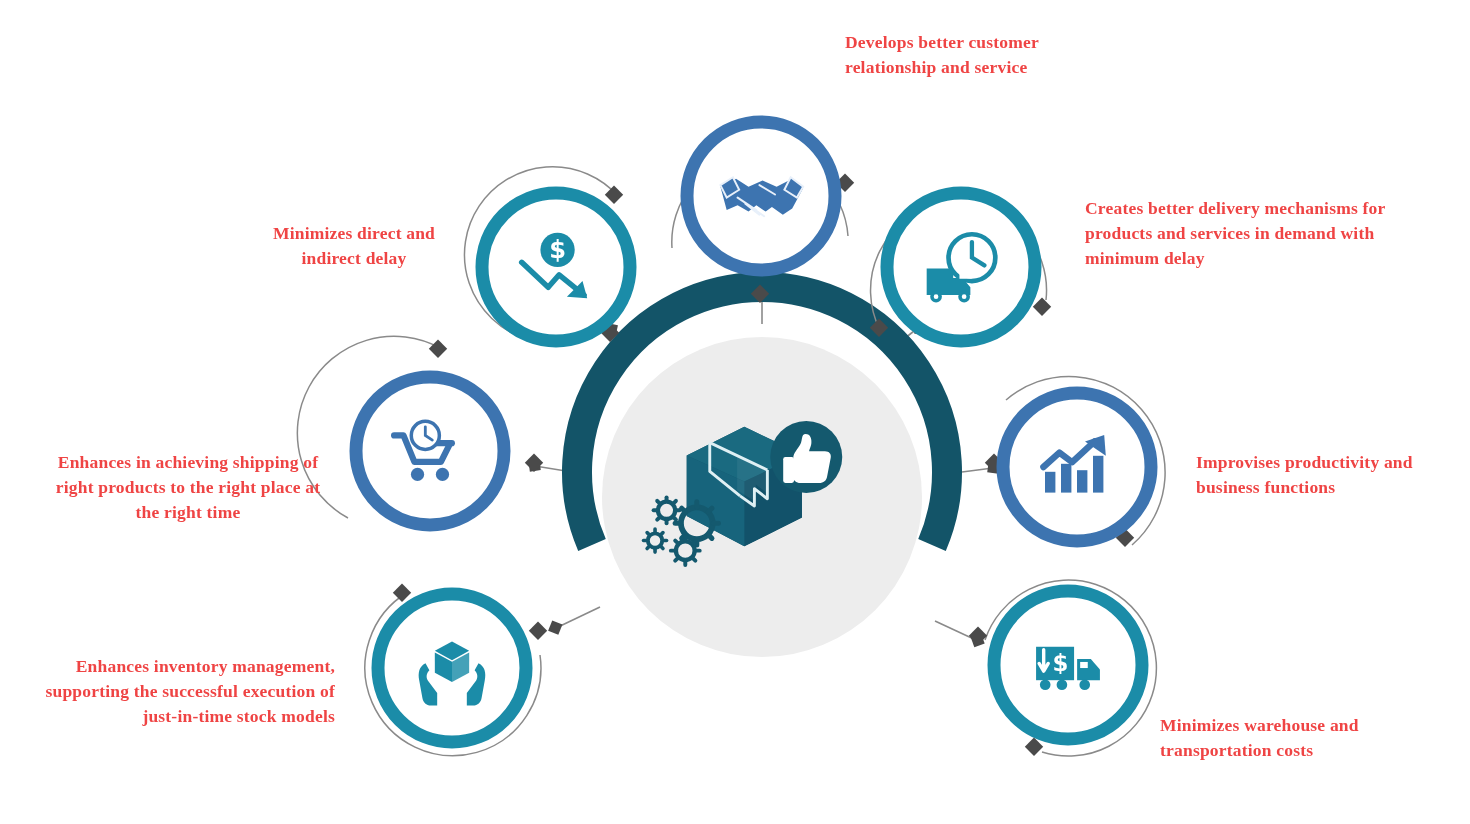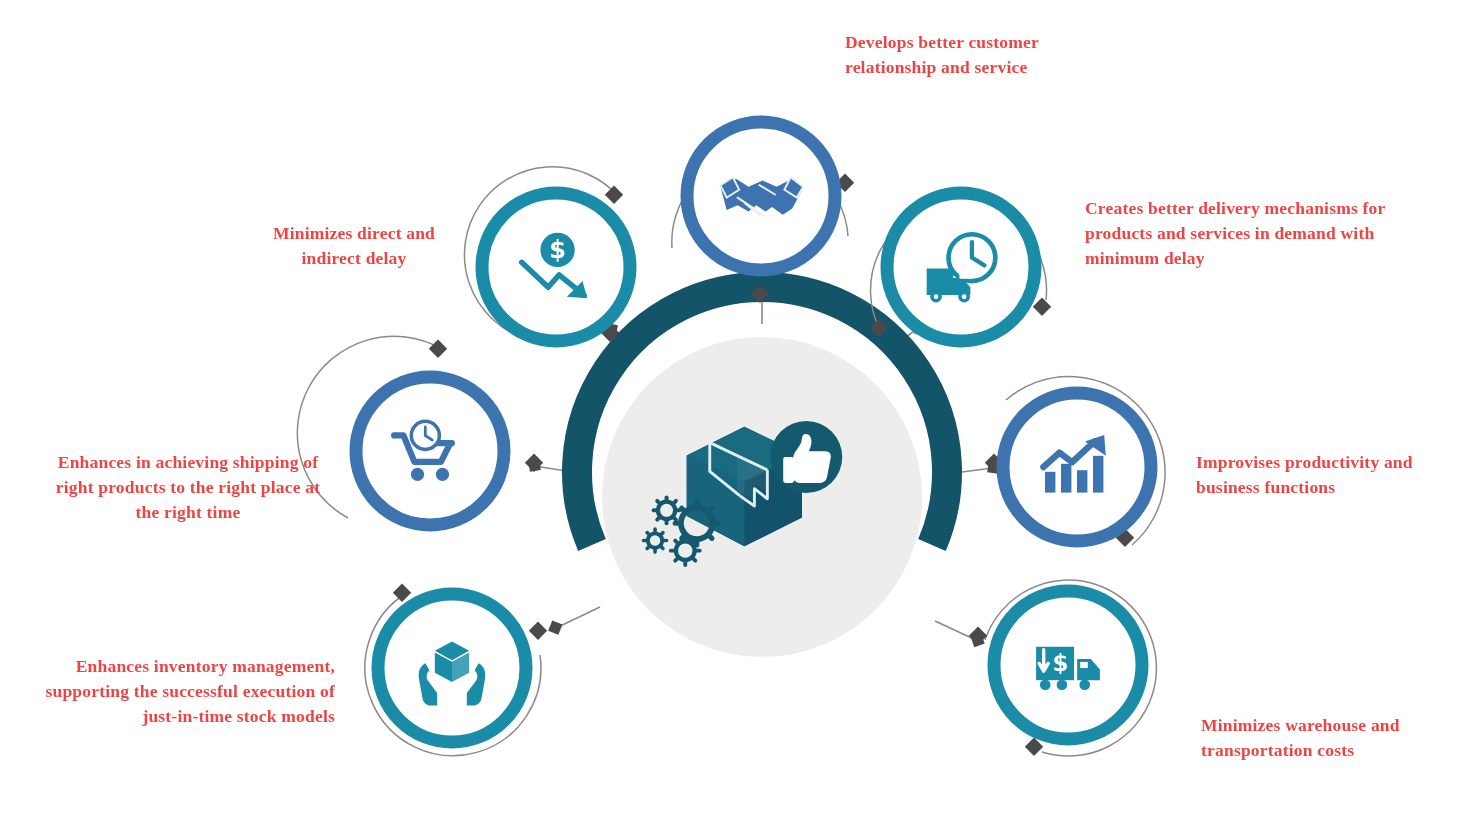--- a/index.html
+++ b/index.html
@@ -7,21 +7,21 @@
   #stage{position:relative;width:1470px;height:824px;background:#fff;}
   #diagram{position:absolute;left:0;top:0;width:1470px;height:824px;}
   .lbl{position:absolute;font-family:"Liberation Serif",serif;font-weight:bold;color:#ef4444;
        font-size:17.5px;line-height:1.42;letter-spacing:.2px;}
   .lbl.r{text-align:right;}
   .lbl.l{text-align:left;}
   .lbl.c{text-align:center;}
   #lbl-develops{left:845px;top:30px;width:250px;}
   #lbl-creates{left:1085px;top:196px;width:320px;}
   #lbl-improvises{left:1196px;top:450px;width:220px;}
-  #lbl-warehouse{left:1160px;top:713px;width:250px;margin-left:41px;}
+  #lbl-warehouse{left:1160px;top:713px;width:250px;}
   #lbl-enhances{left:30px;top:654px;width:305px;}
   #lbl-assists{left:48px;top:450px;width:280px;}
   #lbl-minimizes{left:258px;top:221px;width:192px;}
 </style>
 </head>
 <body>
 
 <div id="stage">
 
   <svg id="diagram" viewBox="0 0 1470 824">

